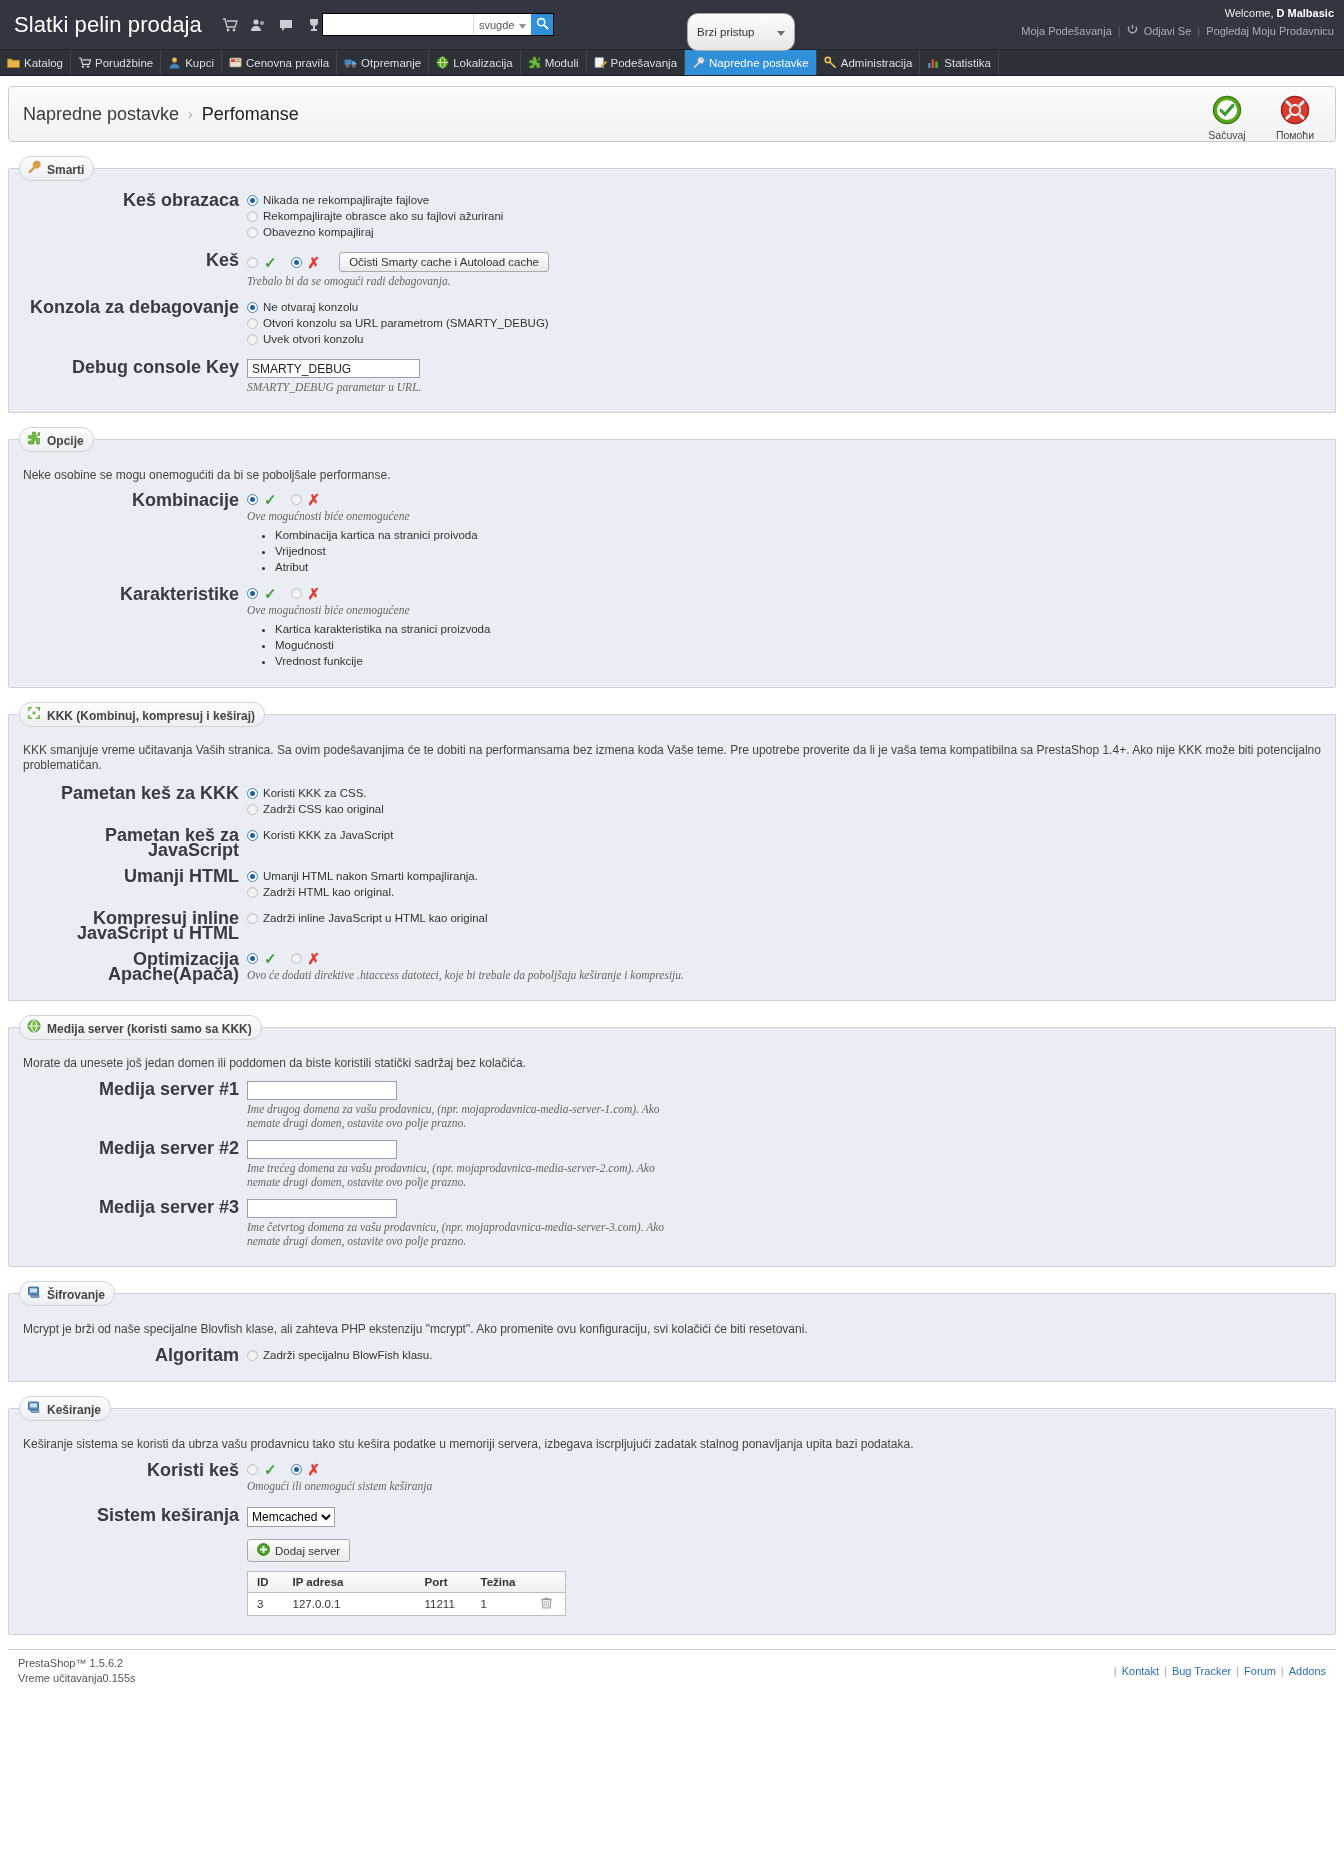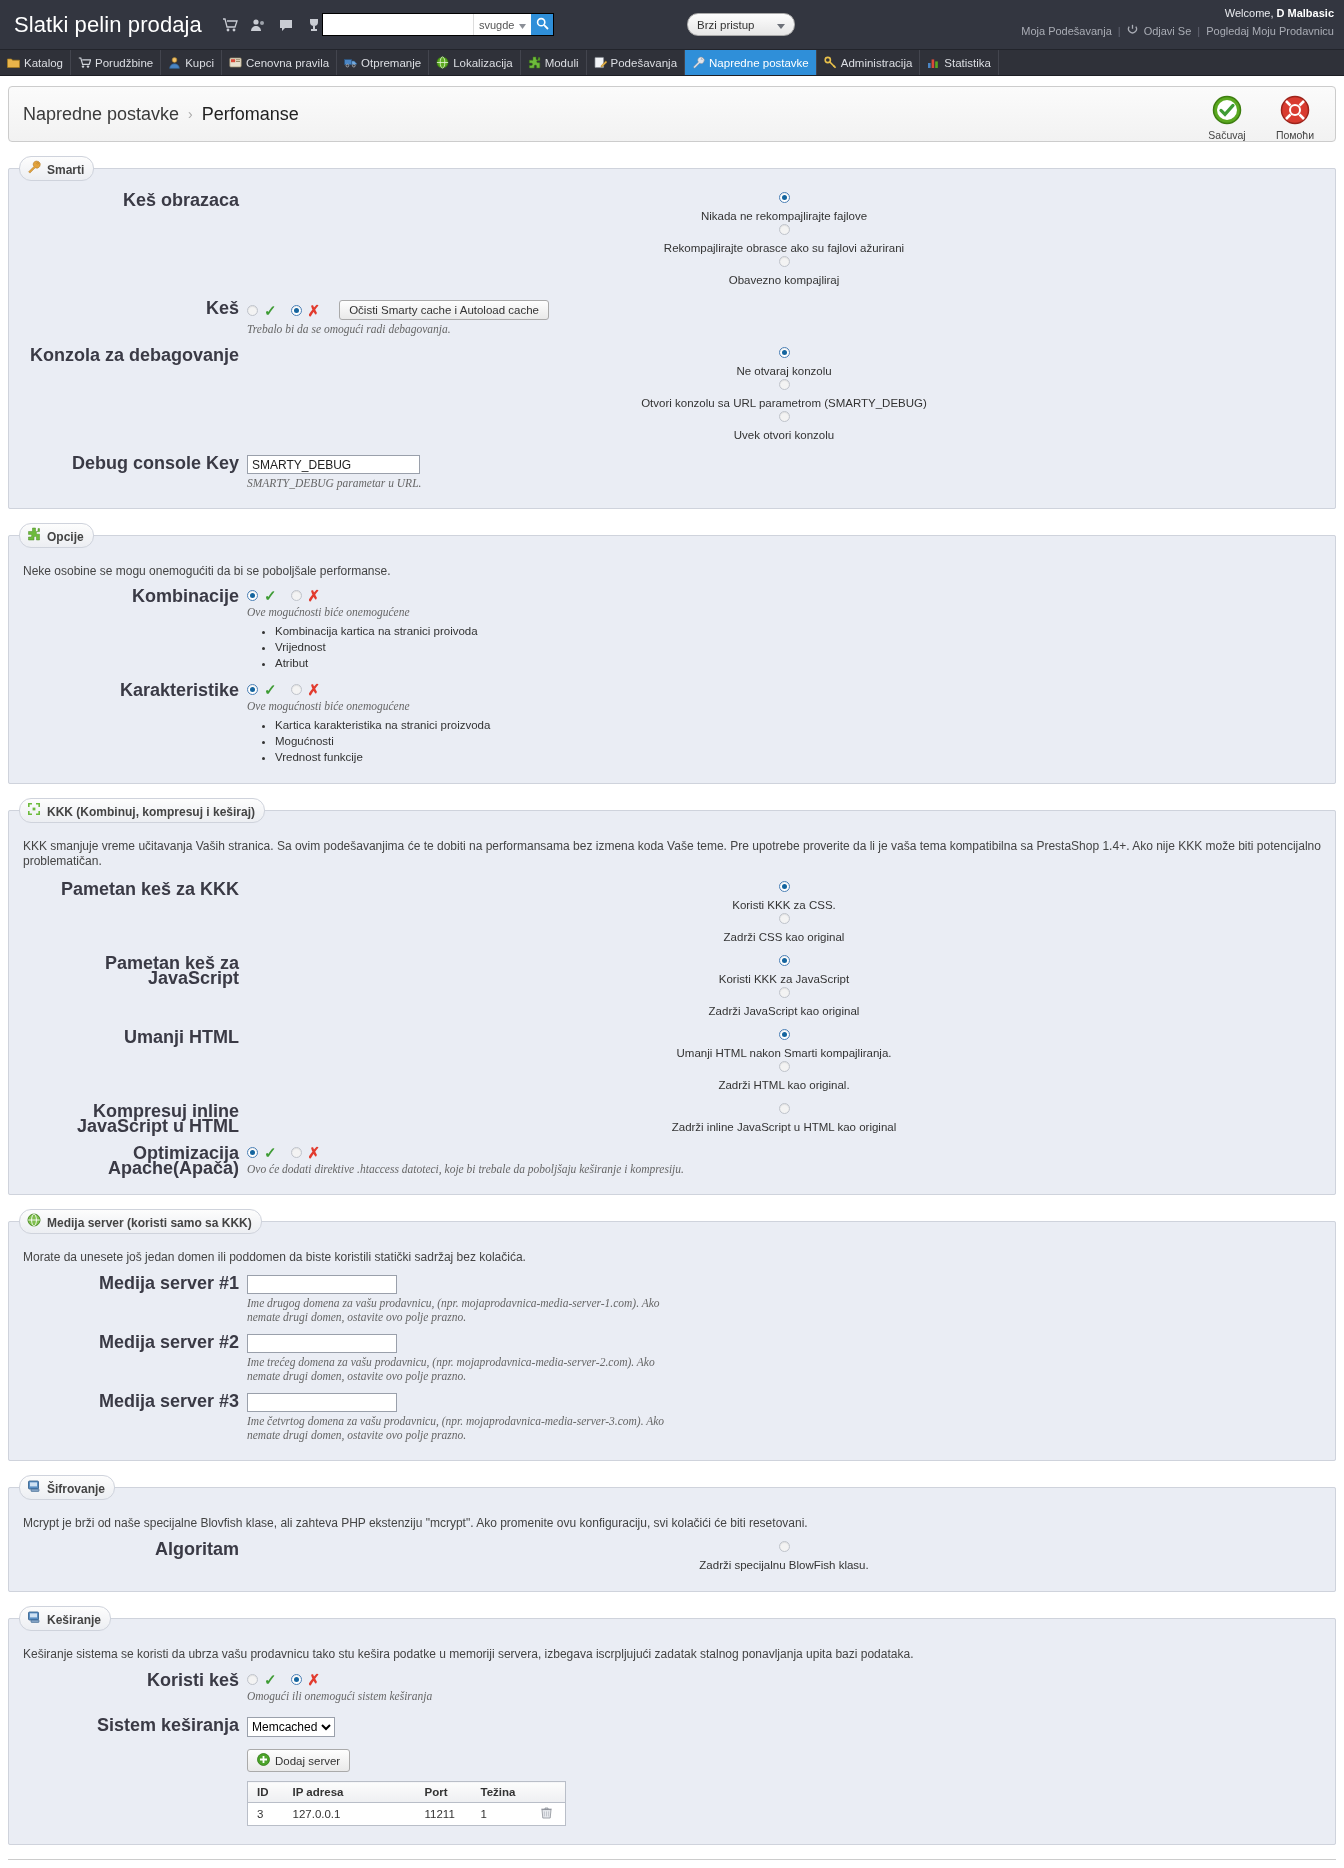--- a/index.html
+++ b/index.html
@@ -41,21 +41,21 @@
     font-size:11px; color:#555; padding:0 5px;
     border-left:1px solid #ddd;
     background:#fff; white-space:nowrap;
   }
   #searchbtn {
     width:27px; background:#2f8fd9; display:flex;
     align-items:center; justify-content:center;
   }
   #quickaccess {
     position:absolute; left:687px; top:13px;
-    width:108px; height:23px;
+    width:108px; height:38px;
     background:linear-gradient(#fdfdfd,#e6e6e6);
     border:1px solid #aaa; border-radius:11px;
     display:flex; align-items:center; justify-content:space-between;
     padding:0 9px; font-size:11.5px; color:#333;
   }
   #employee-block {
     position:absolute; right:10px; top:5px;
     text-align:right; color:#b9bcc4; font-size:11px;
     line-height:16px;
   }
@@ -116,21 +116,21 @@
   .panel-desc { font-size:12px; color:#444; margin:6px 0 8px 0; line-height:15px; }
 
   
   .frow { display:flex; margin:0 0 2px 0; }
   .flabel {
     width:224px; min-width:224px; text-align:right;
     font-weight:bold; font-size:18px; color:#3a3a45;
     padding:2px 8px 0 0; line-height:15px;
   }
   .fctl { flex:1; padding-top:1px; }
-  .radio-line { display:flex; align-items:center; gap:5px; line-height:16px; font-size:11.5px; color:#333; margin-bottom:0px;flex-direction:column; }
+  .radio-line { display:flex; align-items:center; gap:5px; line-height:16px; font-size:11.5px; color:#333; margin-bottom:0px; }
   .radio-line label { cursor:default; }
   .hint {
     font-family:"Liberation Serif", serif;
     font-style:italic; font-size:11.5px; color:#666;
     margin:2px 0 0 0; line-height:14px;
   }
   .bullets { margin:4px 0 0 0; padding-left:28px; font-size:11.5px; color:#333; line-height:16px; }
   .bullets li { list-style:disc; }
 
   
@@ -547,24 +547,20 @@
           </div>
         </div>
       </div>
 
       <div class="frow" style="margin-top:9px;">
         <div class="flabel">Pametan keš za JavaScript</div>
         <div class="fctl">
           <div class="radio-line">
             <span class="rd on"></span>
             <label>Koristi KKK za JavaScript</label>
-          </div>
-          <div class="radio-line">
-            <span class="rd off"></span>
-            <label>Zadrži JavaScript kao original</label>
           </div>
         </div>
       </div>
 
       <div class="frow" style="margin-top:9px;">
         <div class="flabel">Umanji HTML</div>
         <div class="fctl">
           <div class="radio-line">
             <span class="rd on"></span>
             <label>Umanji HTML nakon Smarti kompajliranja.</label>

